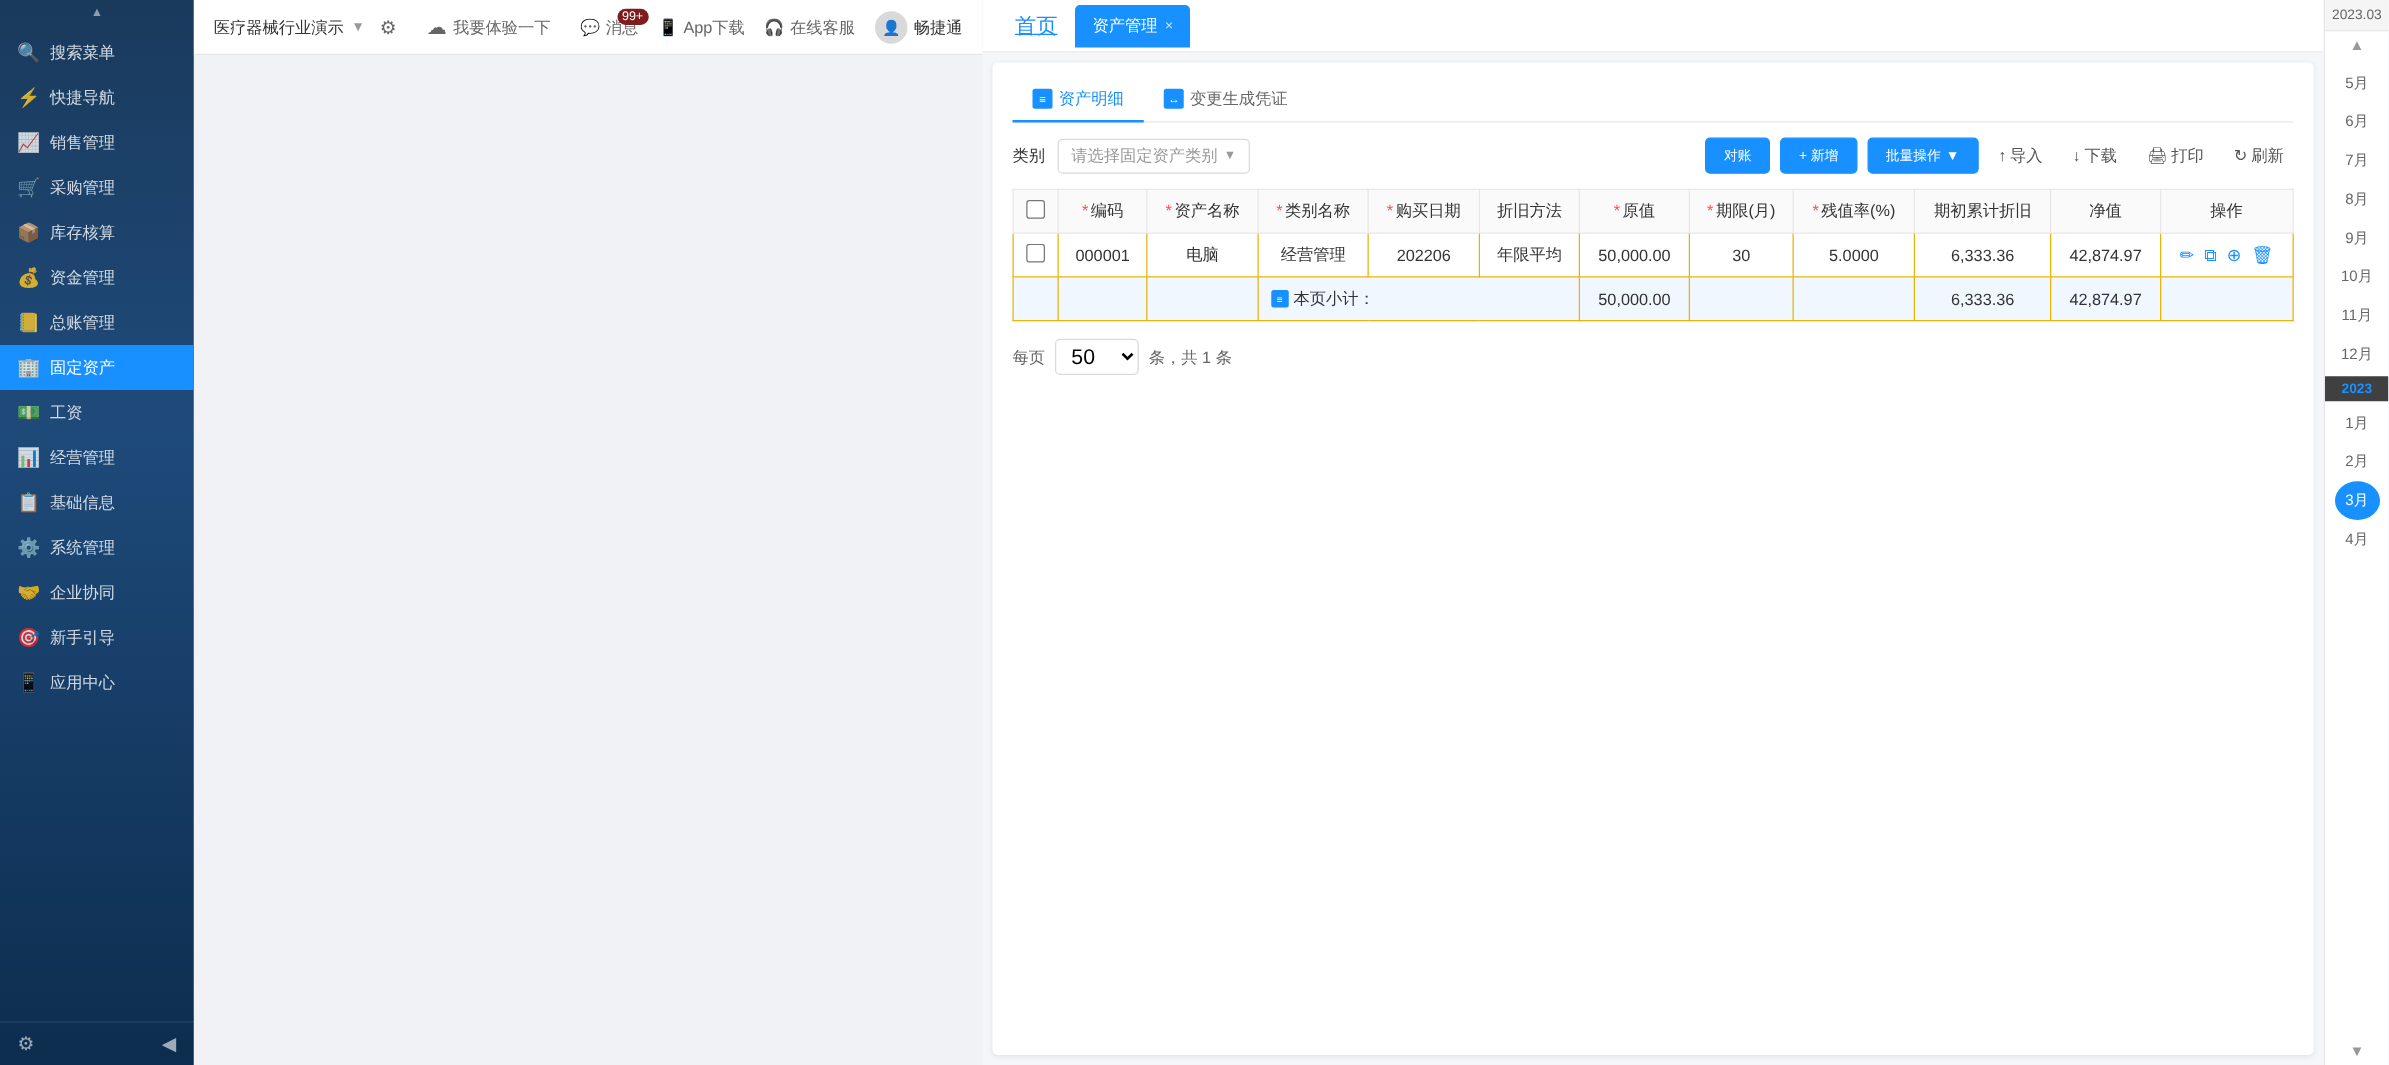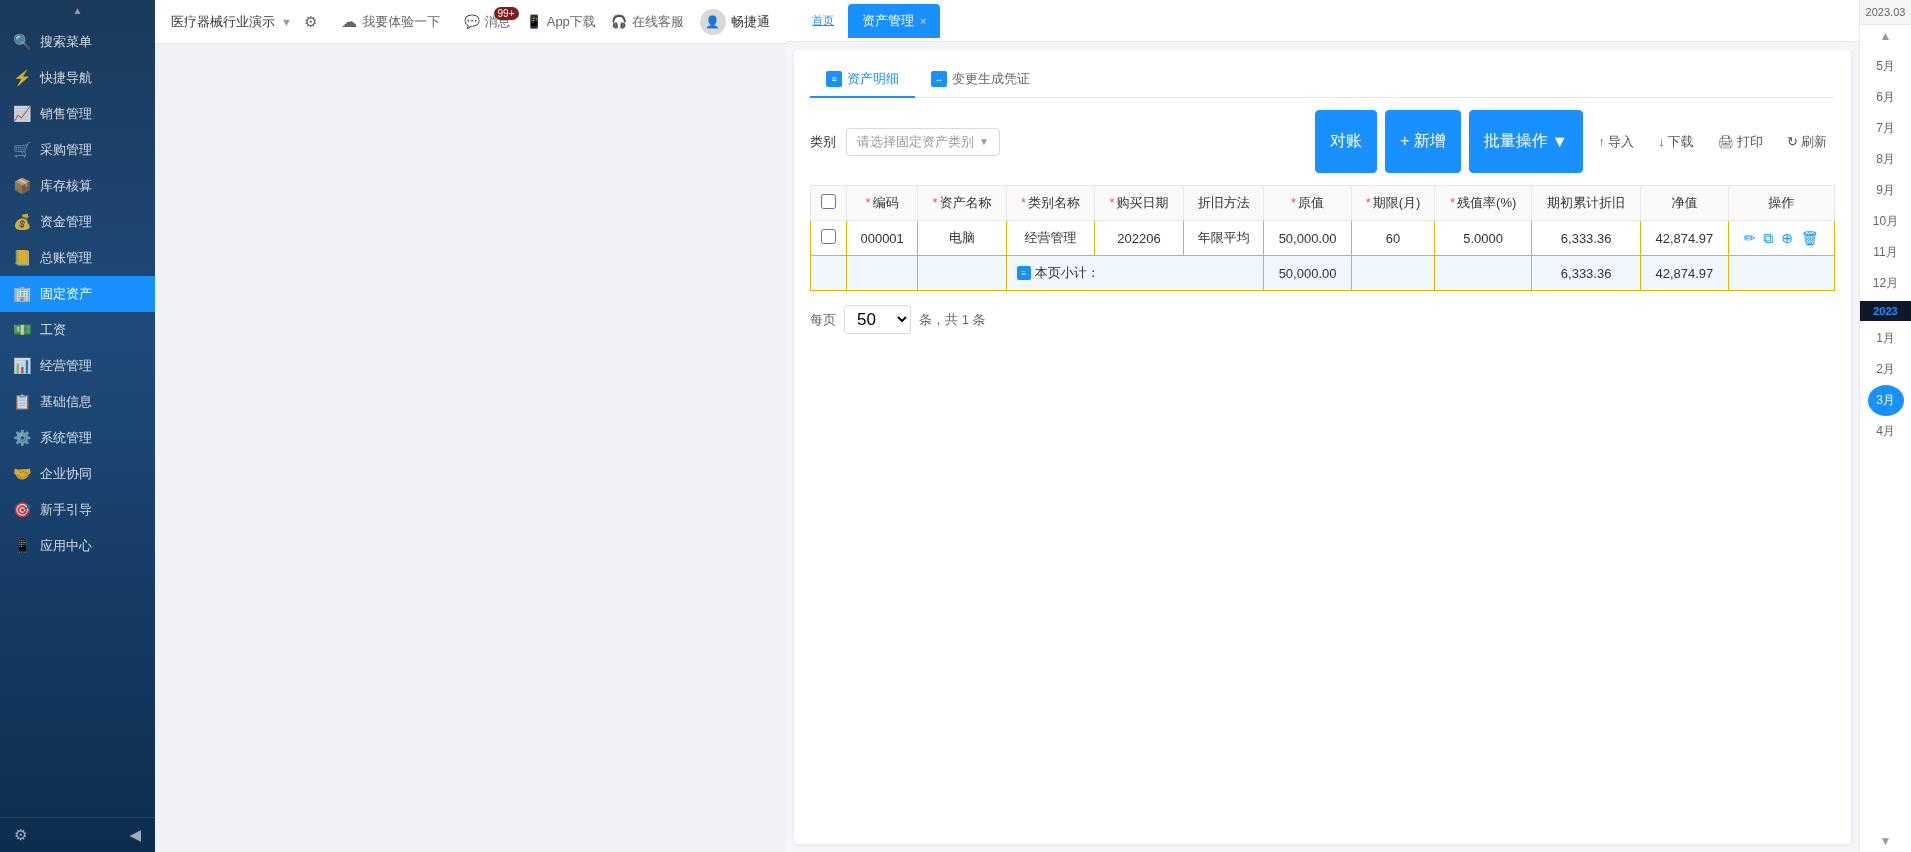--- a/index.html
+++ b/index.html
@@ -211,21 +211,21 @@
       background: #1890ff;
       color: #fff;
     }
     .tab-close {
       font-size: 11px;
       color: rgba(255,255,255,0.8);
       cursor: pointer;
     }
     .tab-home {
       color: #1890ff;
-      font-size: 11px;
+      font-size: 17px;
       padding: 8px 10px;
       text-decoration: underline;
     }
 
     
     .inner-page {
       flex: 1;
       padding: 12px 16px;
       overflow-y: auto;
       background: #fff;
@@ -309,23 +309,23 @@
       border: 1px solid #d9d9d9;
       border-radius: 4px;
       padding: 4px 10px;
       background: #fff;
       cursor: pointer;
       font-size: 13px;
       color: #999;
     }
     .filter-select-arrow { color: #999; font-size: 10px; }
     .btn {
-      padding: 20px 14px;
+      padding: 6px 14px;
       border-radius: 4px;
-      font-size: 16px;
+      font-size: 11px;
       cursor: pointer;
       border: 1px solid transparent;
       display: flex;
       align-items: center;
       gap: 4px;
     }
     .btn-primary {
       background: #1890ff;
       color: #fff;
       border-color: #1890ff;
@@ -694,21 +694,21 @@
           <tbody id="table-body">
 
           <tr>
       <td class="checkbox-cell"><input type="checkbox" class="checkbox-input" style=""></td>
       <td>000001</td>
       <td>电脑</td>
       <td>经营管理</td>
       <td>202206</td>
       <td>年限平均</td>
       <td>50,000.00</td>
-      <td>60</td>
+      <td>30</td>
       <td>5.0000</td>
       <td>6,333.36</td>
       <td>42,874.97</td>
       <td>
         <div class="action-icons">
           <span class="action-icon" title="编辑">✏</span>
           <span class="action-icon" title="复制">⧉</span>
           <span class="action-icon" title="更多">⊕</span>
           <span class="action-icon" title="删除">🗑</span>
         </div>
@@ -756,21 +756,21 @@
       <div class="calendar-months" id="calendar-months">
 
       <div class="cal-month">5月</div>
           <div class="cal-month">6月</div>
           <div class="cal-month">7月</div>
           <div class="cal-month">8月</div>
           <div class="cal-month">9月</div>
           <div class="cal-month">10月</div>
           <div class="cal-month">11月</div>
           <div class="cal-month">12月</div>
-          <div style="width: 100%; text-align: center; font-size: 11px; font-weight: bold; color: rgb(24, 144, 255); padding: 4px; background: #0f172a; margin: 2px 0px;">2023</div>
+          <div style="width: 100%; text-align: center; font-size: 11px; font-weight: bold; color: rgb(24, 144, 255); padding: 4px; background: #404040; margin: 2px 0px;">2023</div>
           <div class="cal-month">1月</div>
           <div class="cal-month">2月</div>
           <div class="cal-month active">3月</div>
           <div class="cal-month">4月</div>
         </div>
       <div class="cal-scroll-down">▼</div>
     </div>
   </div>
 </div>
 

